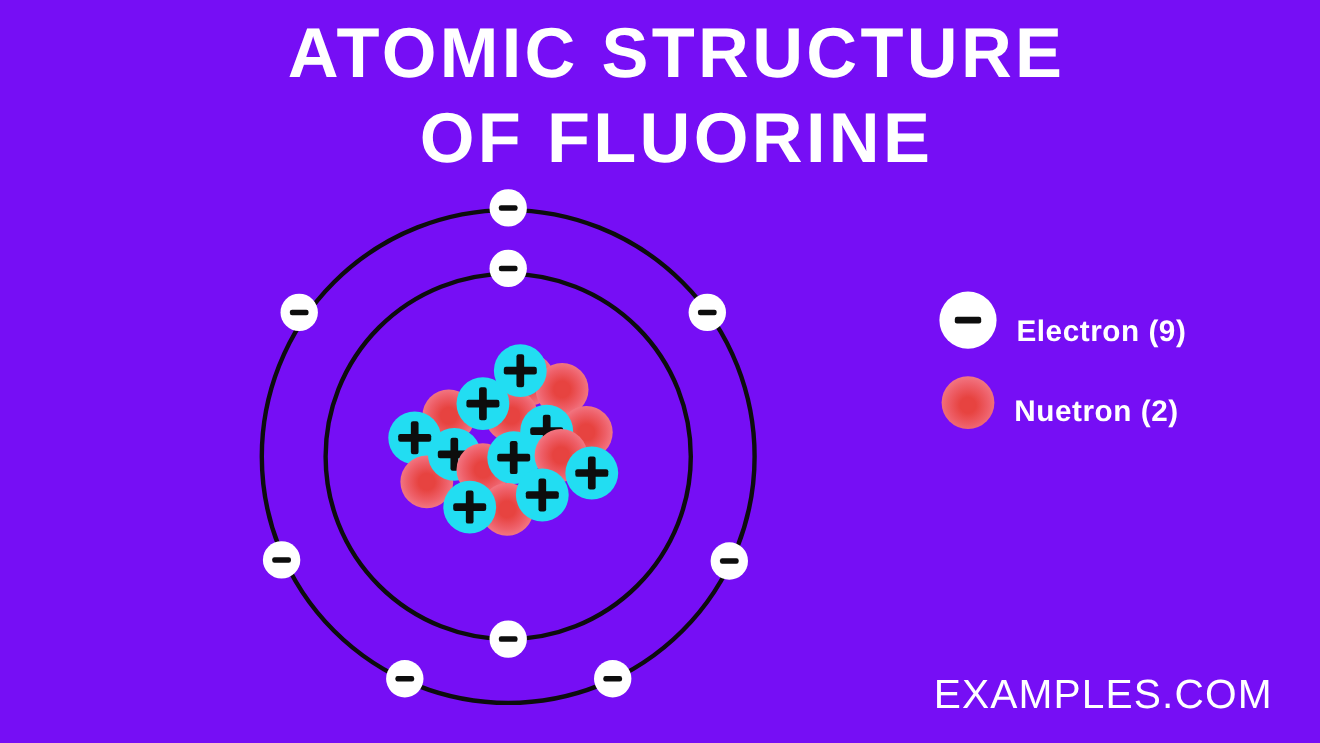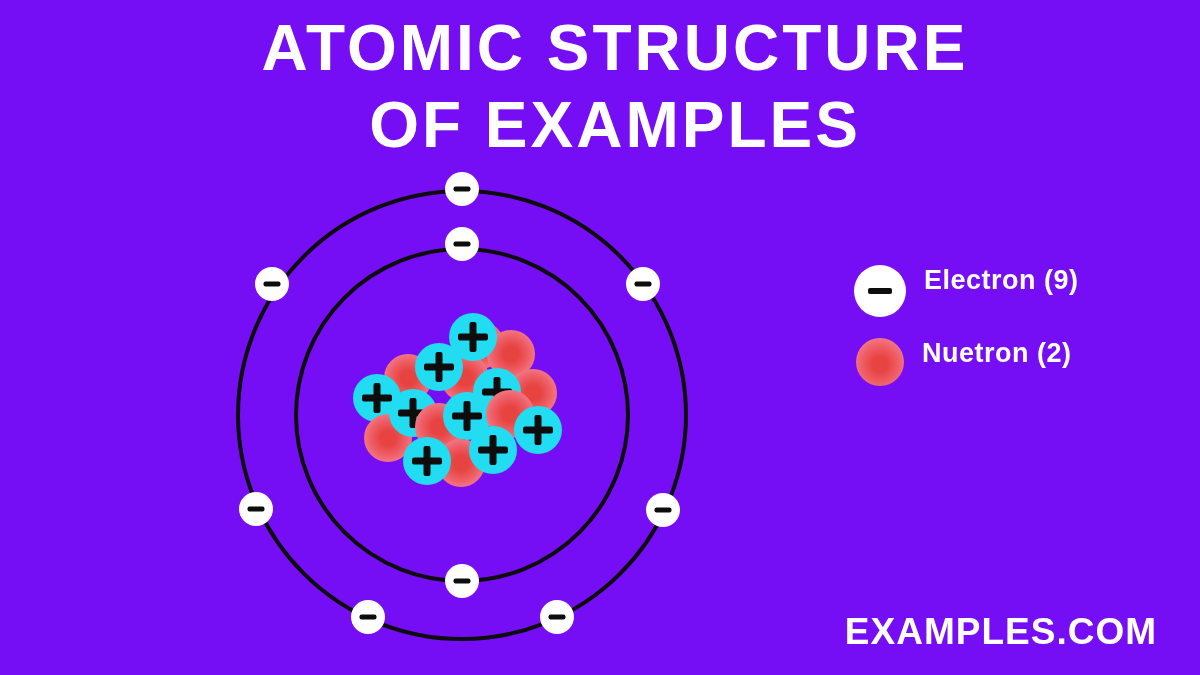--- a/index.html
+++ b/index.html
@@ -51,44 +51,44 @@
     transform:translate(-50%,-50%);
     background:var(--line);border-radius:2px;
   }
   .sym-plus::before{width:var(--pw,30px);height:var(--pt,7px);}
   .sym-plus::after{width:var(--pt,7px);height:var(--pw,30px);}
   .sym-minus::before{width:var(--mw,17px);height:var(--mt,5px);}
   .sym-minus::after{display:none;}
 
   
   .legend{position:absolute;left:854px;top:265px;}
-  .legend-row{display:flex;align-items:flex-start;margin-bottom:21px;height:52px;}
+  .legend-row{display:flex;align-items:flex-end;margin-bottom:21px;height:52px;}
   .swatch{position:relative;border-radius:50%;flex:0 0 auto;margin-right:18px;}
   .swatch.electron-swatch{width:52px;height:52px;background:var(--electron);--mw:24px;--mt:6px;}
   .swatch.proton-swatch{width:48px;height:48px;background:var(--proton);--pw:28px;--pt:7px;margin-left:2px;}
   .swatch.neutron-swatch{
     width:48px;height:48px;margin-left:2px;
     background:radial-gradient(circle at 50% 55%, var(--neutron-center) 0%, var(--neutron-center) 20%, #ee5f68 52%, var(--neutron-edge) 85%);
   }
   .legend-label{color:var(--text);font-weight:700;font-size:27px;letter-spacing:0.5px;}
 
   
   .watermark{
     position:absolute;right:43px;top:611px;
-    color:var(--text);font-weight:700;font-size:37px;letter-spacing:1px;
+    color:var(--text);font-weight:400;font-size:37px;letter-spacing:1px;
   }
 </style>
 </head>
 <body>
 
 <div class="canvas">
 
   <div class="title">
     <div>ATOMIC STRUCTURE</div>
-    <div>OF EXAMPLES</div>
+    <div>OF FLUORINE</div>
   </div>
 
   <div class="atom">
       <div class="shell" style="left: 236px; top: 189px; width: 452px; height: 452px;"></div>
       <div class="shell" style="left: 294px; top: 247px; width: 336px; height: 336px;"></div>
       <div class="particle neutron" style="left: 456px; top: 321px;"></div>
       <div class="particle neutron" style="left: 384px; top: 354px;"></div>
       <div class="particle neutron" style="left: 487px; top: 330px;"></div>
       <div class="particle neutron" style="left: 441px; top: 354px;"></div>
       <div class="particle proton" style="left: 449px; top: 313px;">

